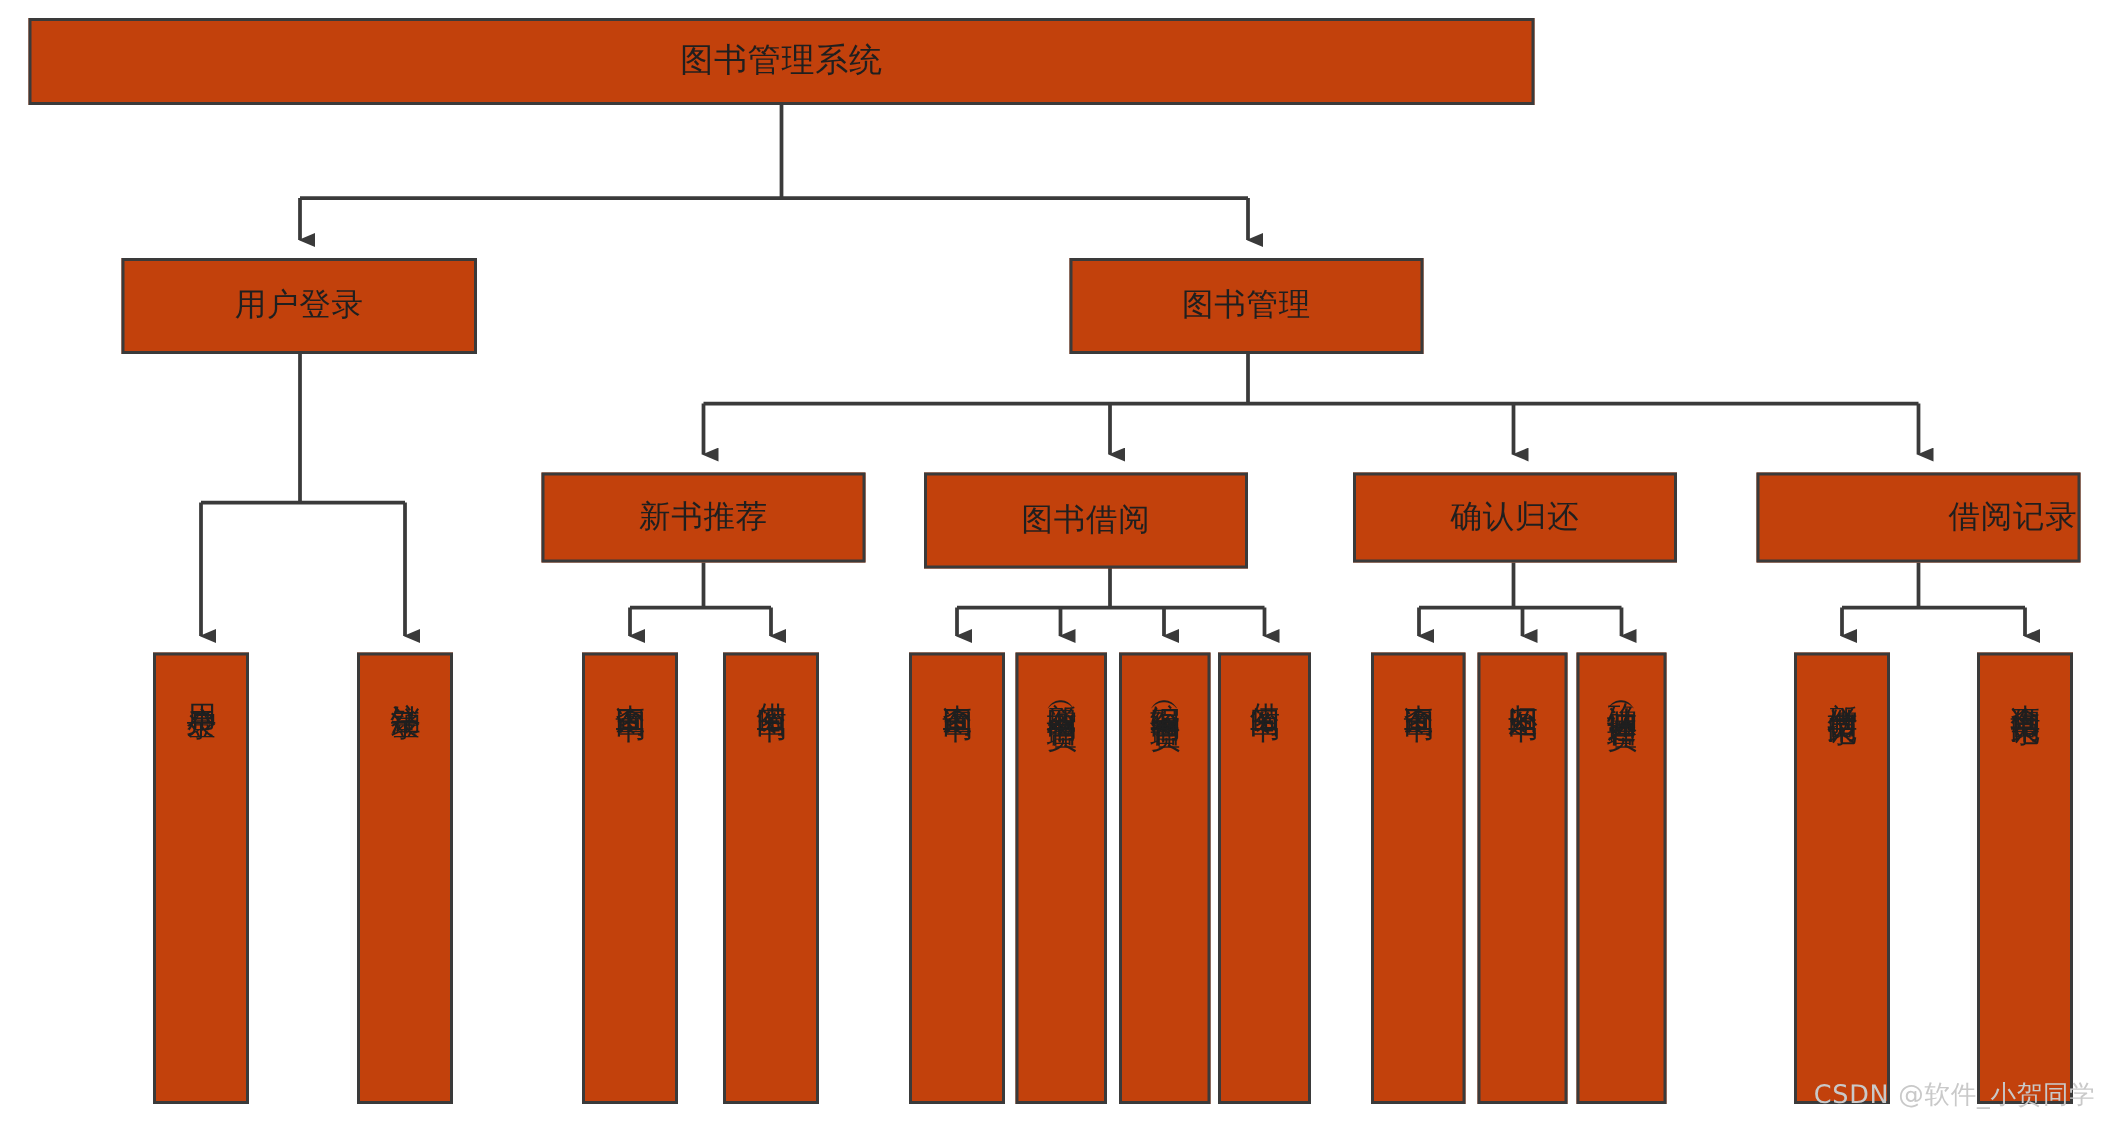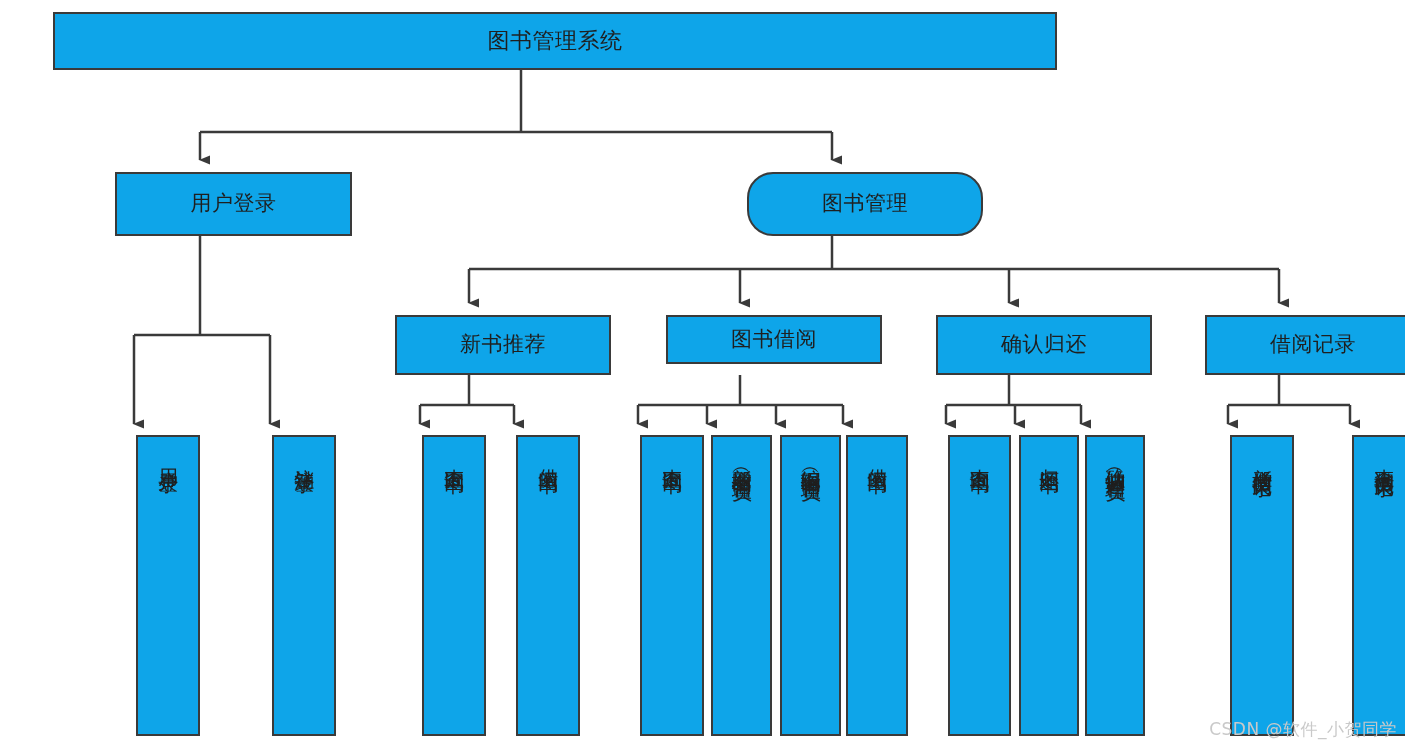--- a/index.html
+++ b/index.html
@@ -21,27 +21,26 @@
     position: absolute;
     left: 0;
     top: 0;
     width: 1405px;
     height: 747px;
     pointer-events: none;
   }
   .node {
     position: absolute;
     box-sizing: border-box;
-    background: #0ea5e9;
+    background: #c2410c;
     border: 2.5px solid #3a3a3a;
     display: flex;
     align-items: center;
     justify-content: center;
     overflow: hidden;
-    margin-left: 34px;
   }
   .node.horiz {
     font-size: 21px;
     line-height: 1.2;
     color: #1f1f1f;
     letter-spacing: 0.5px;
   }
   .node.vert {
     align-items: flex-start;
     justify-content: center;
@@ -126,34 +125,34 @@
     </g>
   </svg>
 
   <div class="node horiz root" style="left:19px; top:12px; width:1004px; height:58px;">
     <span>图书管理系统</span>
   </div>
 
   <div class="node horiz" style="left:81px; top:172px; width:237px; height:64px;">
     <span>用户登录</span>
   </div>
-  <div class="node horiz" style="left:713px; top:172px; width:236px; height:64px;border-radius:26px;">
+  <div class="node horiz" style="left:713px; top:172px; width:236px; height:64px;">
     <span>图书管理</span>
   </div>
 
   <div class="node horiz" style="left:361px; top:315px; width:216px; height:60px;">
     <span>新书推荐</span>
   </div>
-  <div class="node horiz" style="left:632px; top:315px; width:216px; height:49px;">
+  <div class="node horiz" style="left:616px; top:315px; width:216px; height:64px;">
     <span>图书借阅</span>
   </div>
   <div class="node horiz" style="left:902px; top:315px; width:216px; height:60px;">
     <span>确认归还</span>
   </div>
-  <div class="node horiz" style="left:1171px; top:315px; width:216px; height:60px;">
+  <div class="node horiz" style="left:1171px; top:315px; width:216px; height:60px;justify-content:flex-end;">
     <span>借阅记录</span>
   </div>
 
   <div class="node vert" style="left:102px; top:435px; width:64px; height:301px;">
     <span class="vlabel">用户登录</span>
   </div>
   <div class="node vert" style="left:238px; top:435px; width:64px; height:301px;">
     <span class="vlabel">注销登录</span>
   </div>
 

